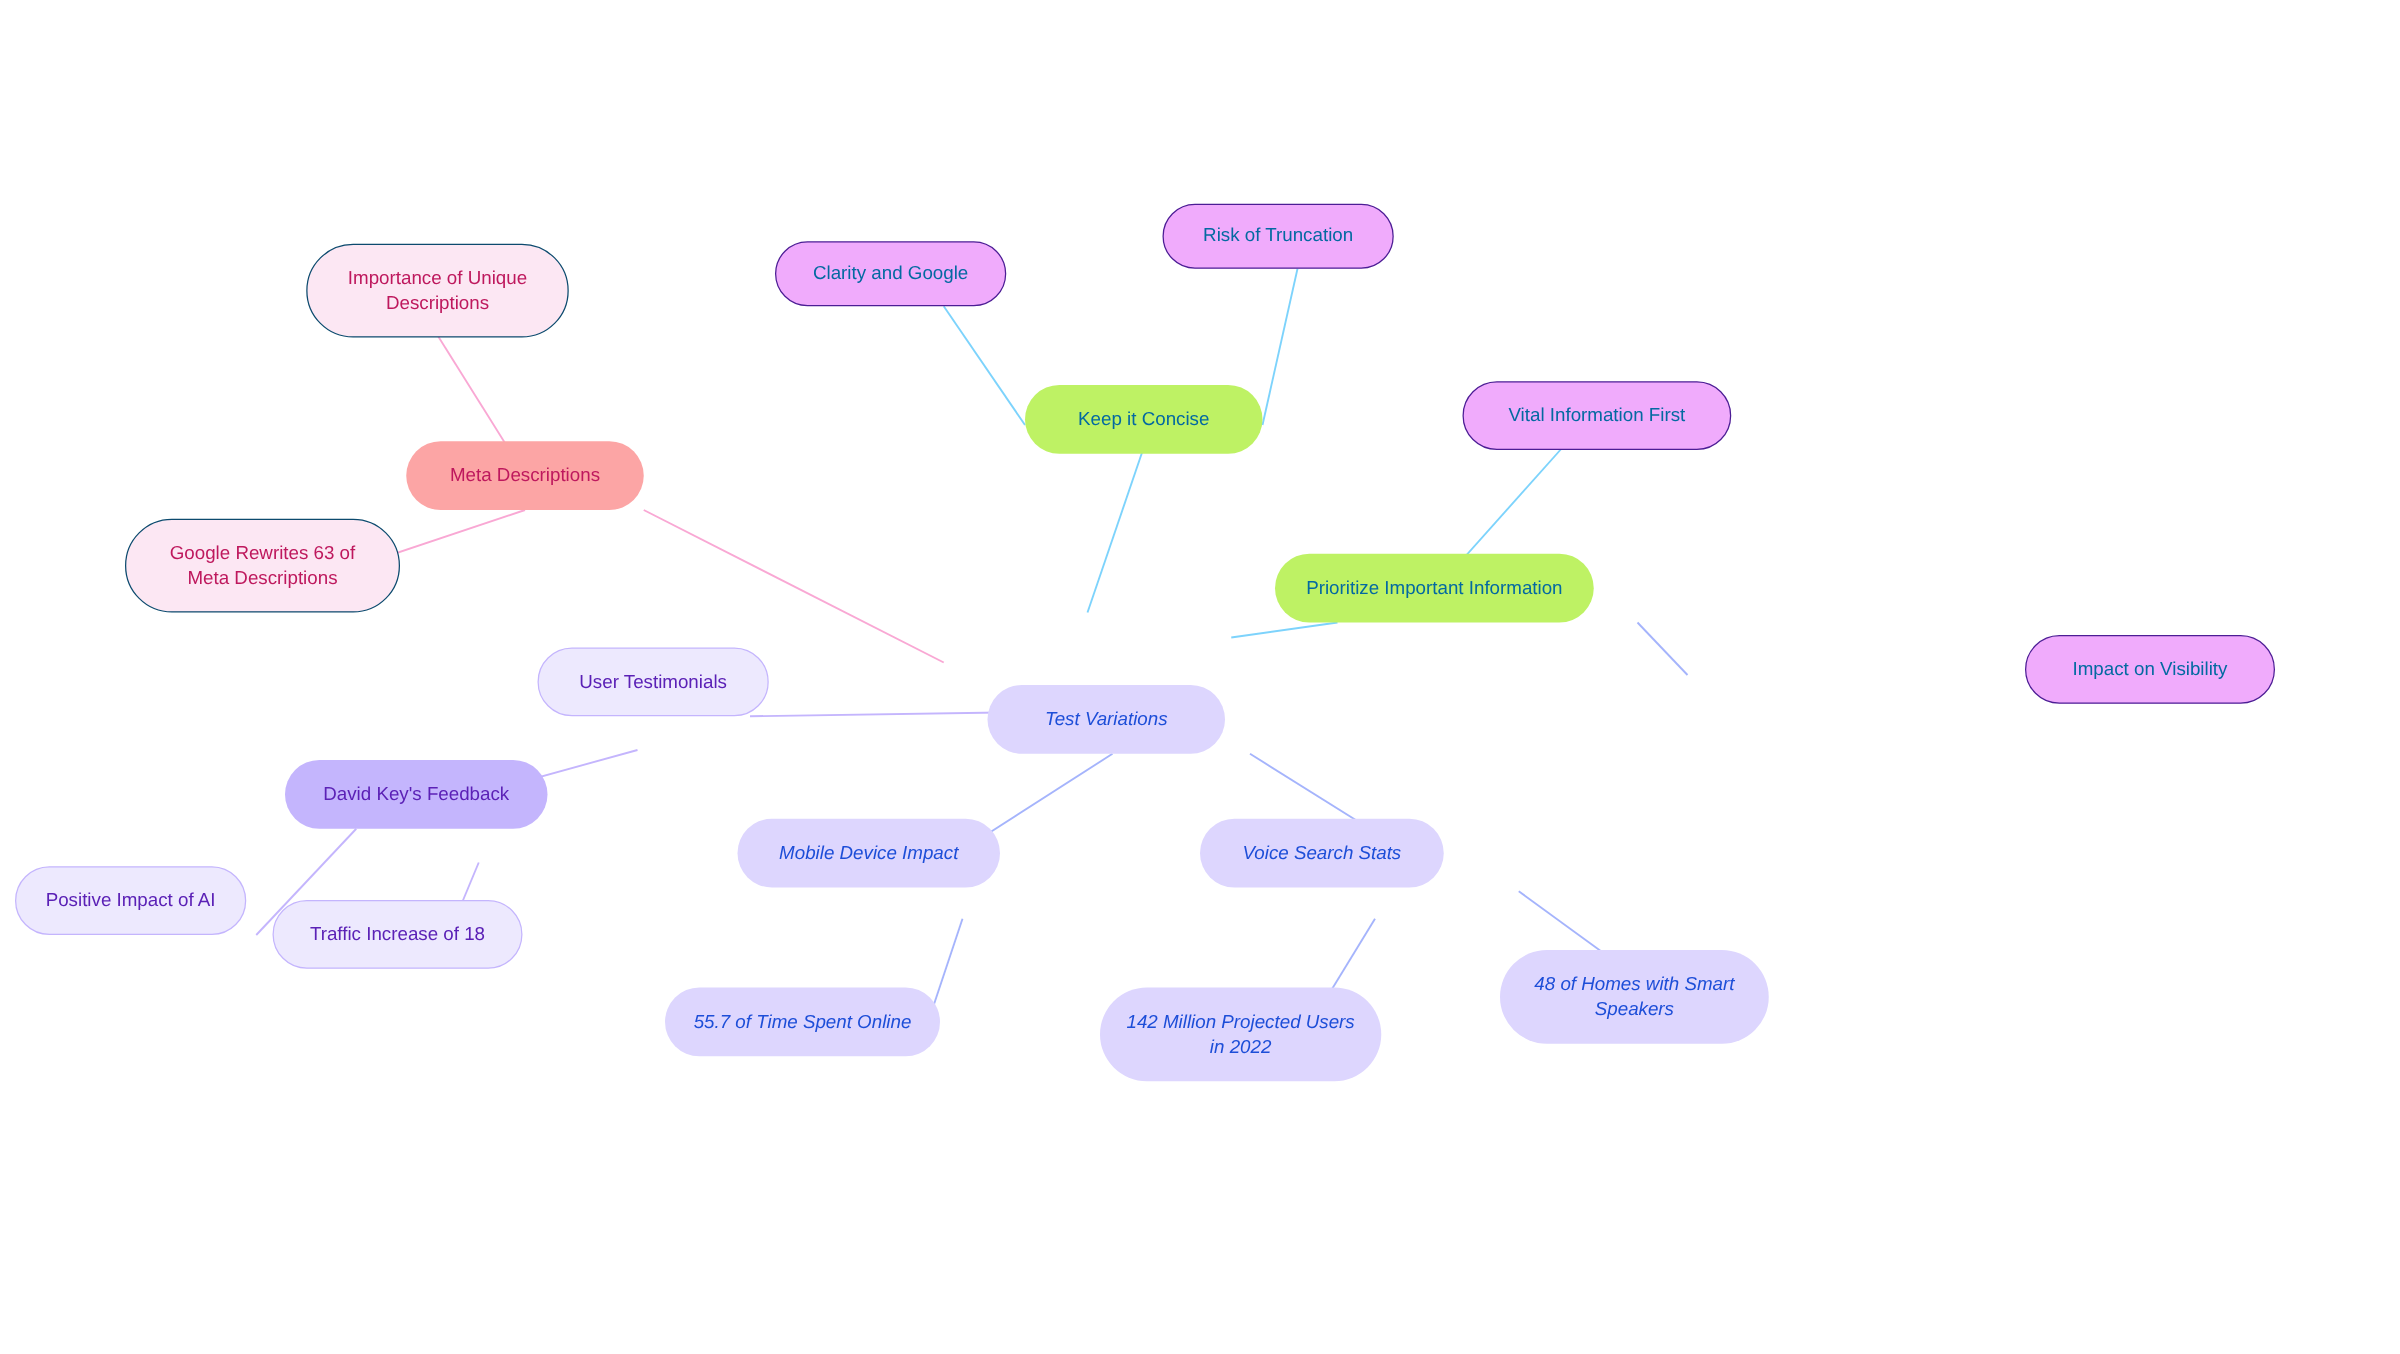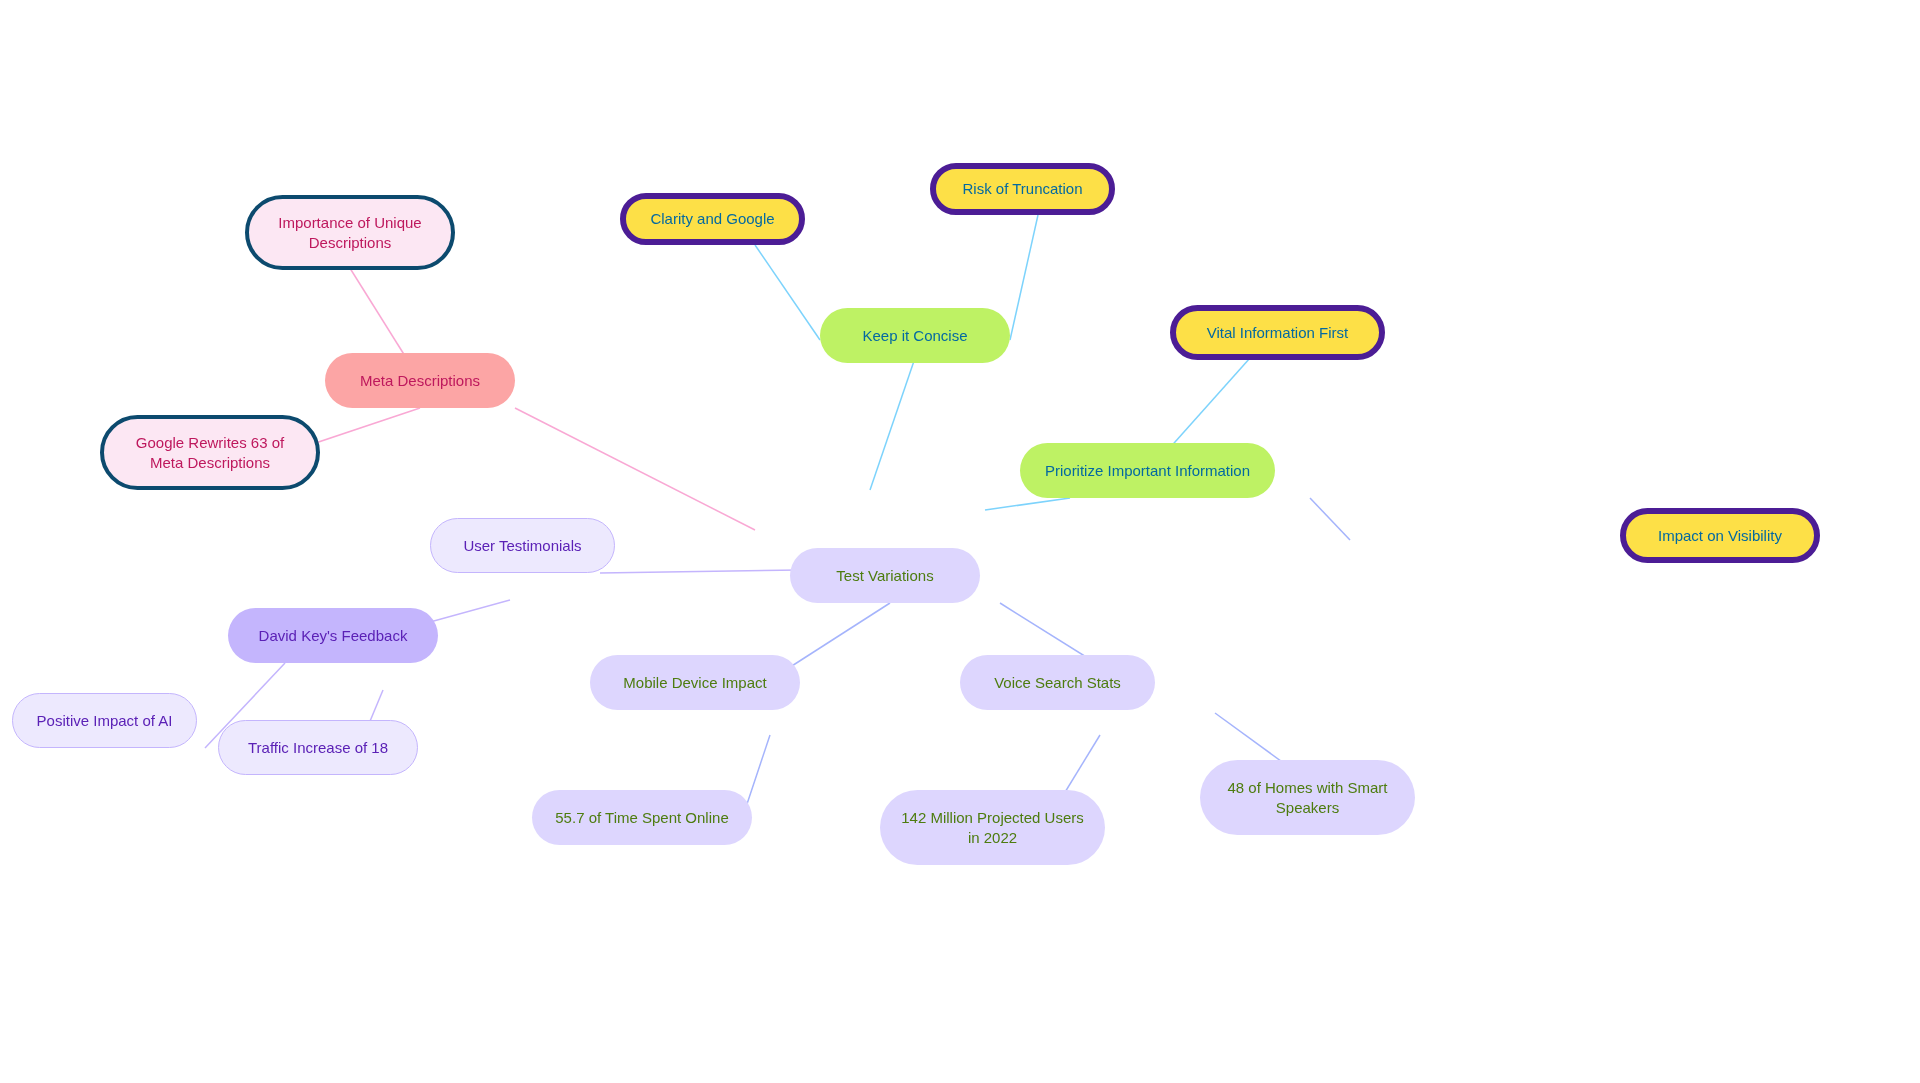--- a/index.html
+++ b/index.html
@@ -52,52 +52,53 @@
 
     .node-pink-dark {
       background: #fca5a5;
       color: #be185d;
       border: none;
     }
 
     .node-pink-light {
       background: #fce7f3;
       color: #be185d;
-      border: 4px solid #0c4a6e;
+      border: 1px solid #0c4a6e;
       text-align: center;
     }
 
     .node-blue-medium {
       background: #bef264;
       color: #0369a1;
       border: none;
     }
 
     .node-blue-light {
-      background: #fde047;
+      background: #f0abfc;
       color: #0369a1;
-      border: 6px solid #4c1d95;
+      border: 1px solid #4c1d95;
     }
 
     .node-purple-medium {
       background: #c4b5fd;
       color: #5b21b6;
       border: none;
     }
 
     .node-purple-light {
       background: #ede9fe;
       color: #5b21b6;
       border: 1px solid #c4b5fd;
     }
 
     .node-lavender {
       background: #ddd6fe;
-      color: #4d7c0f;
+      color: #1d4ed8;
       border: none;
+      font-style: italic;
     }
   </style>
 </head>
 <body>
 
 <div id="mind-map">
   <svg id="connections">
 
     <line x1="755" y1="530" x2="515" y2="408" stroke="#f9a8d4" stroke-width="1.5"></line>
 

